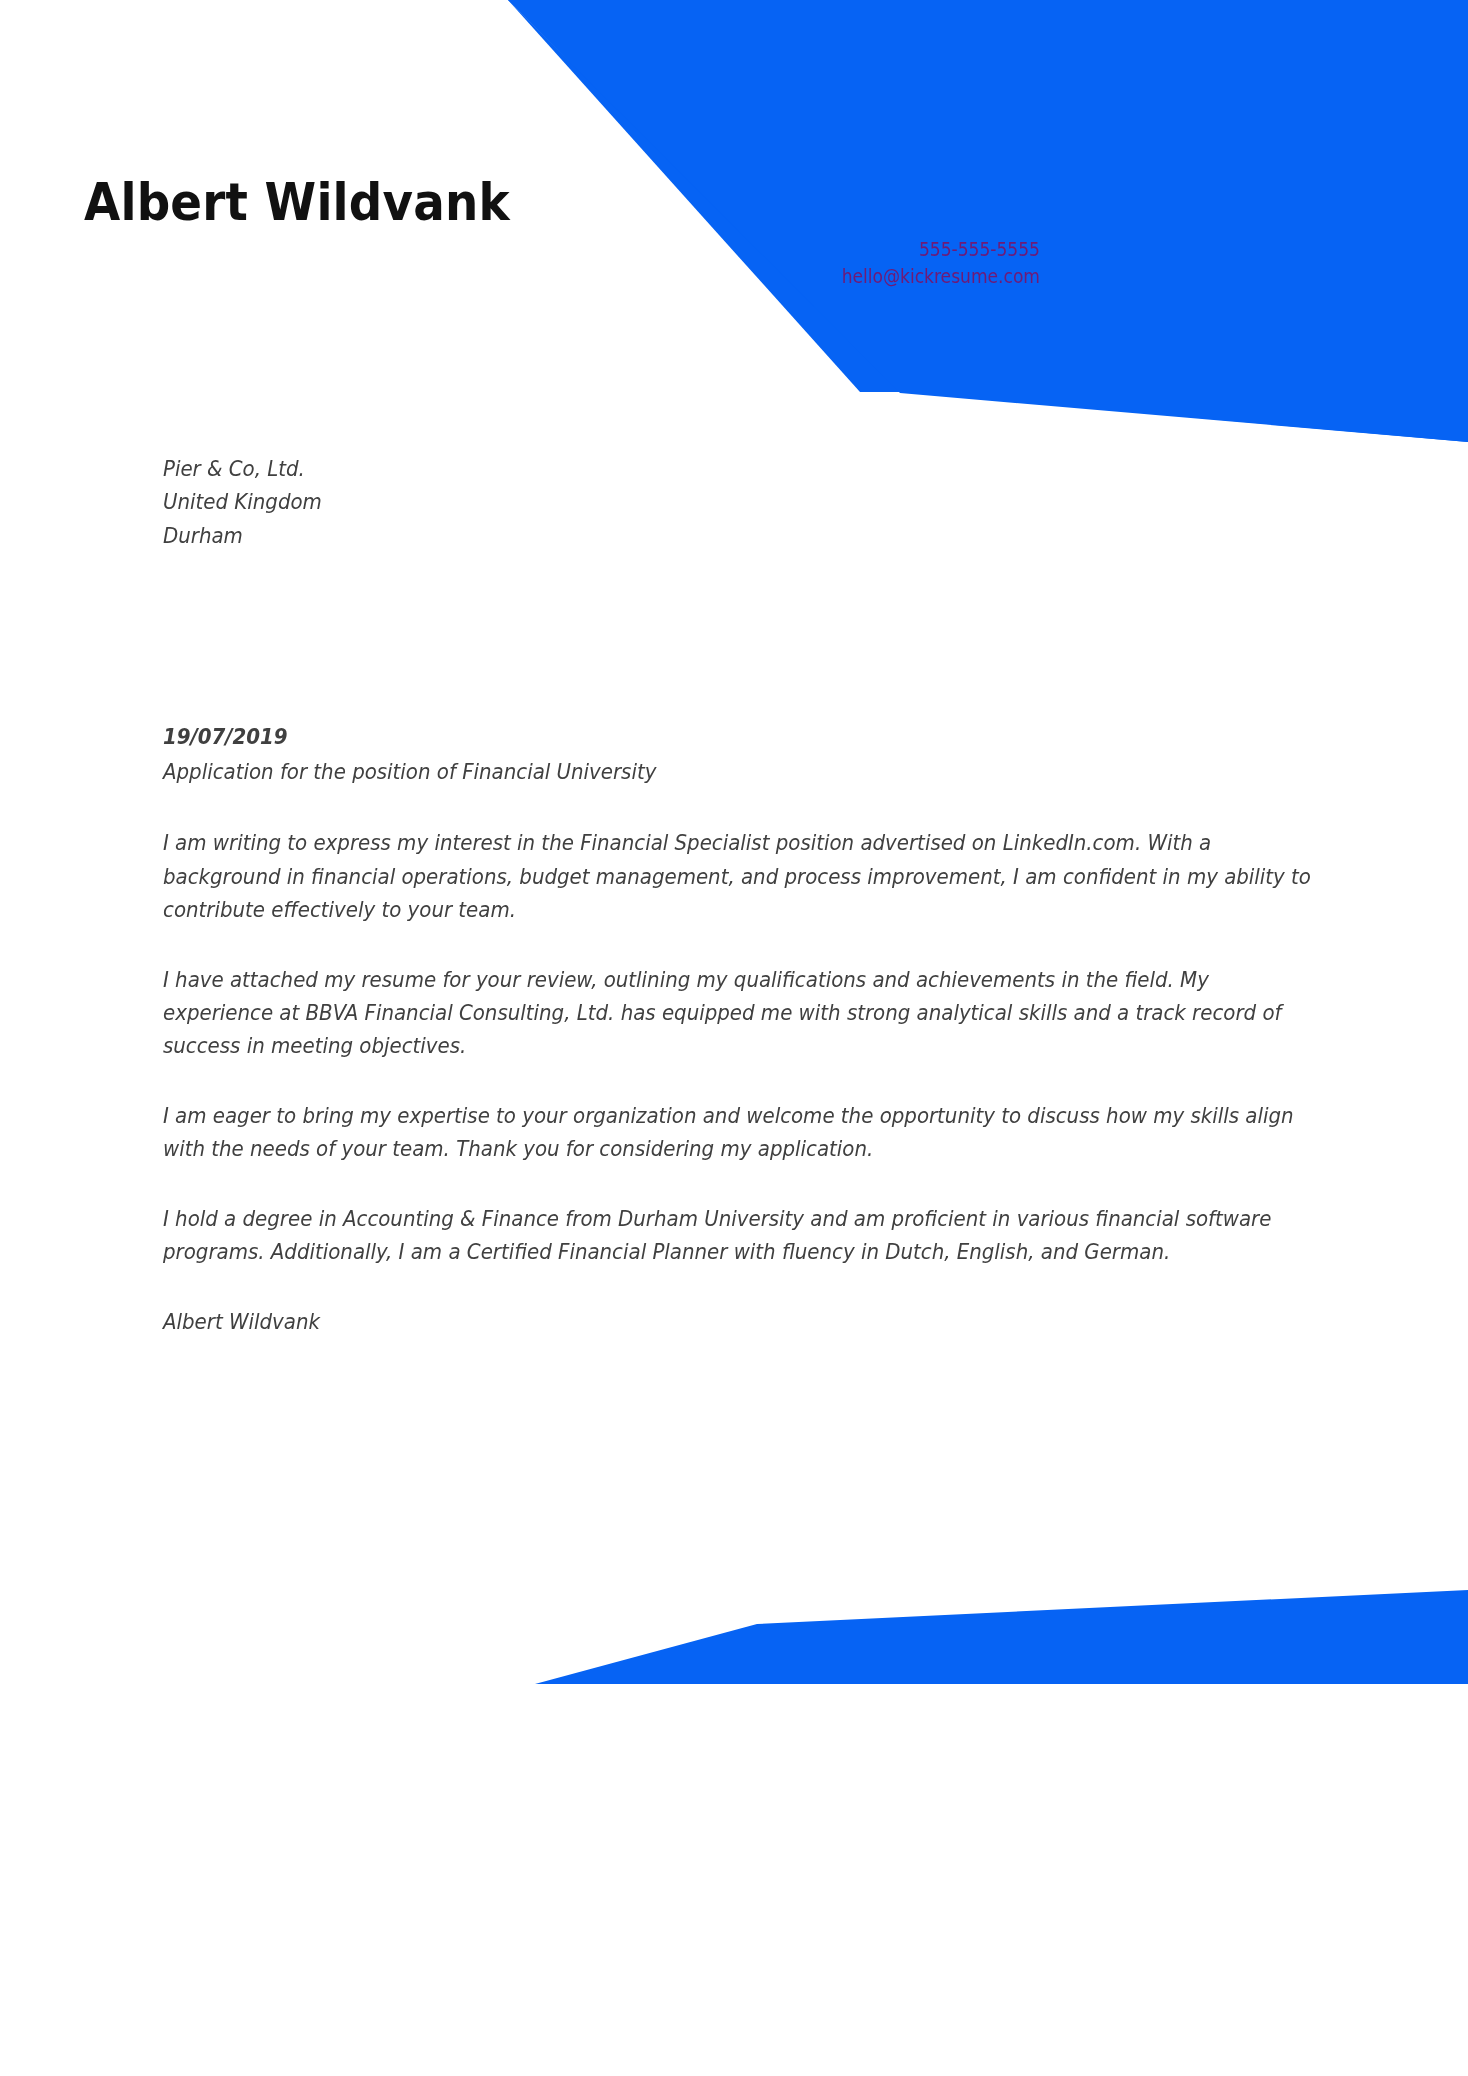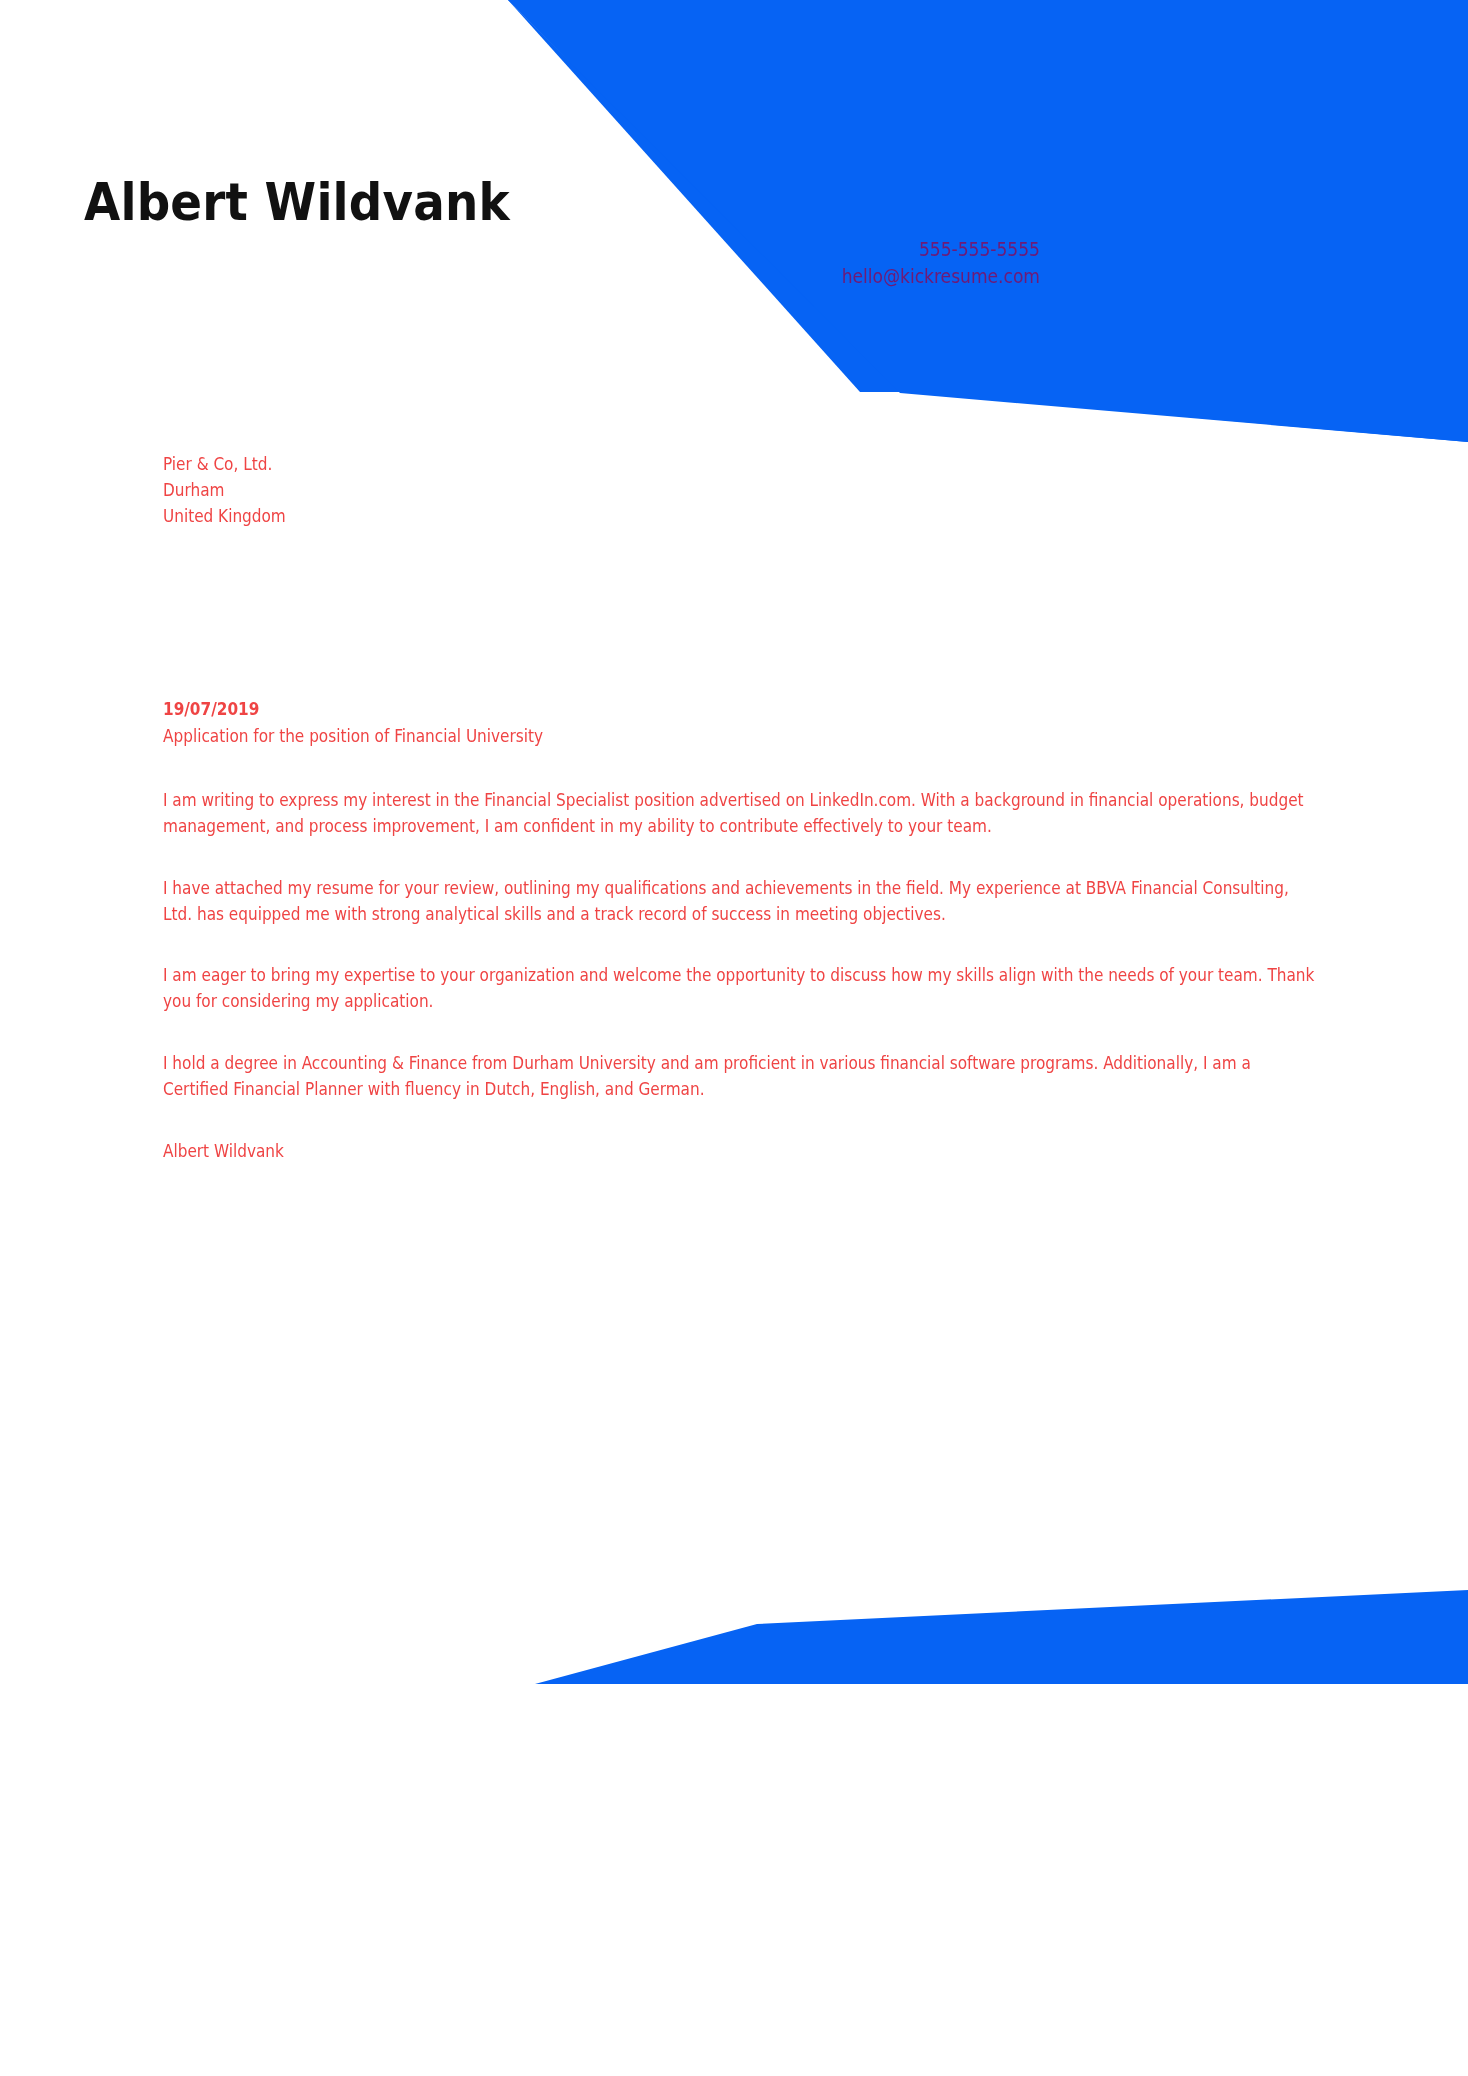--- a/index.html
+++ b/index.html
@@ -60,23 +60,24 @@
     white-space: nowrap;
   }
   .contact-line { display: block; }
 
   
   .letter-body {
     position: absolute;
     left: 163px;
     top: 452px;
     width: 1152px;
-    color: #ef4444;
-    font-size: 17px;
+    color: #404040;
+    font-size: 22px;
     line-height: 1.52;
+    font-style: italic;
   }
 
   .recipient-block {
     margin: 0 0 168px 0;
   }
   .recipient-line { display: block; }
 
   .letter-date {
     font-weight: 700;
     display: block;
@@ -121,22 +122,22 @@
     <div class="contact-block">
       <span class="contact-line">555-555-5555</span>
       <span class="contact-line">hello@kickresume.com</span>
     </div>
   </div>
 
   <div class="letter-body">
 
     <div class="recipient-block">
       <span class="recipient-line">Pier &amp; Co, Ltd.</span>
+      <span class="recipient-line">United Kingdom</span>
       <span class="recipient-line">Durham</span>
-      <span class="recipient-line">United Kingdom</span>
     </div>
 
     <span class="letter-date">19/07/2019</span>
 
     <span class="letter-subject">Application for the position of Financial University</span>
 
 
     <p class="letter-paragraph">I am writing to express my interest in the Financial Specialist position advertised on LinkedIn.com. With a background in financial operations, budget management, and process improvement, I am confident in my ability to contribute effectively to your team.</p>
 
     <p class="letter-paragraph">I have attached my resume for your review, outlining my qualifications and achievements in the field. My experience at BBVA Financial Consulting, Ltd. has equipped me with strong analytical skills and a track record of success in meeting objectives.</p>

